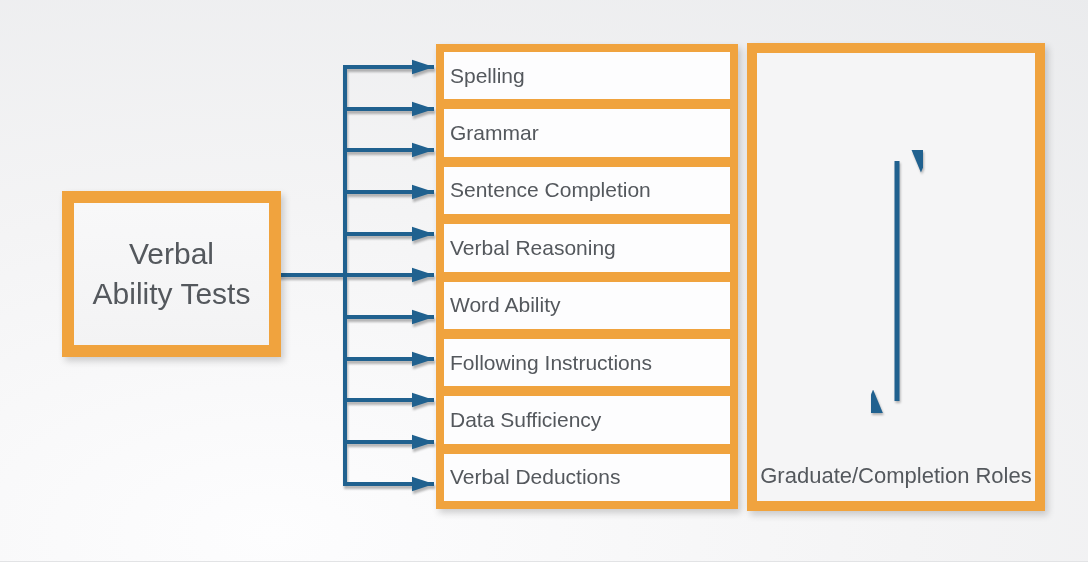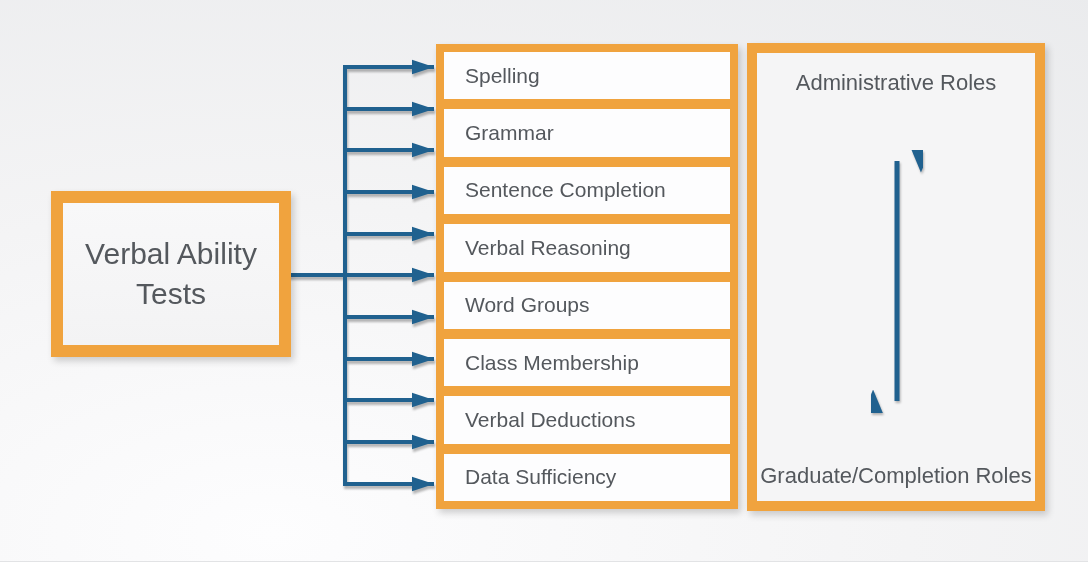--- a/index.html
+++ b/index.html
@@ -26,22 +26,22 @@
   .bottom-divider {
     position: absolute;
     left: 0; right: 0; bottom: 0;
     height: 1px;
     background: #e2e3e5;
   }
 
   
   .source-box {
     position: absolute;
-    left: 51px; top: 191px;
-    width: 240px; height: 166px;
+    left: 62px; top: 191px;
+    width: 219px; height: 166px;
     box-sizing: border-box;
     border: 12px solid var(--orange);
     background: linear-gradient(180deg, #f8f8f9 0%, #f3f3f4 100%);
     display: flex;
     align-items: center;
     justify-content: center;
     text-align: center;
     box-shadow: 3px 4px 7px rgba(0,0,0,0.18);
   }
   .source-box .label {
@@ -62,21 +62,21 @@
     display: flex;
     flex-direction: column;
     gap: 10px;
     box-shadow: 3px 4px 7px rgba(0,0,0,0.18);
   }
   .test-row {
     flex: 1;
     background: #fdfdfe;
     display: flex;
     align-items: center;
-    padding-left: 21px;
+    padding-left: 6px;
     font-size: 21px;
     color: var(--text);
     white-space: nowrap;
   }
 
   
   .roles-panel {
     position: absolute;
     left: 747px; top: 43px;
     width: 298px; height: 468px;
@@ -142,28 +142,27 @@
 
   <div class="source-box">
     <div class="label">Verbal Ability Tests</div>
   </div>
 
   <div class="tests-panel">
     <div class="test-row">Spelling</div>
     <div class="test-row">Grammar</div>
     <div class="test-row">Sentence Completion</div>
     <div class="test-row">Verbal Reasoning</div>
-    <div class="test-row">Word Groups</div>
-    <div class="test-row">Class Membership</div>
+    <div class="test-row">Word Ability</div>
+    <div class="test-row">Following Instructions</div>
+    <div class="test-row">Data Sufficiency</div>
     <div class="test-row">Verbal Deductions</div>
-    <div class="test-row">Data Sufficiency</div>
   </div>
 
   <div class="roles-panel">
-    <div class="roles-top-label">Administrative Roles</div>
     <svg class="roles-range-arrow" width="278" height="448" viewBox="0 0 278 448">
       <defs>
         <marker id="vhead" viewBox="0 0 5 6" markerWidth="4.6" markerHeight="5.6" refX="2.5" refY="0.4" orient="auto-start-reverse" markerUnits="strokeWidth">
           <path class="head" d="M2.5,0 L5,6 L0,6 Z" transform="rotate(-90 2.5 3) translate(-2.6 0.5)"></path>
         </marker>
       </defs>
       <line x1="140" y1="108" x2="140" y2="348" marker-start="url(#vhead)" marker-end="url(#vhead)"></line>
     </svg>
     <div class="roles-bottom-label">Graduate/Completion Roles</div>
   </div>

